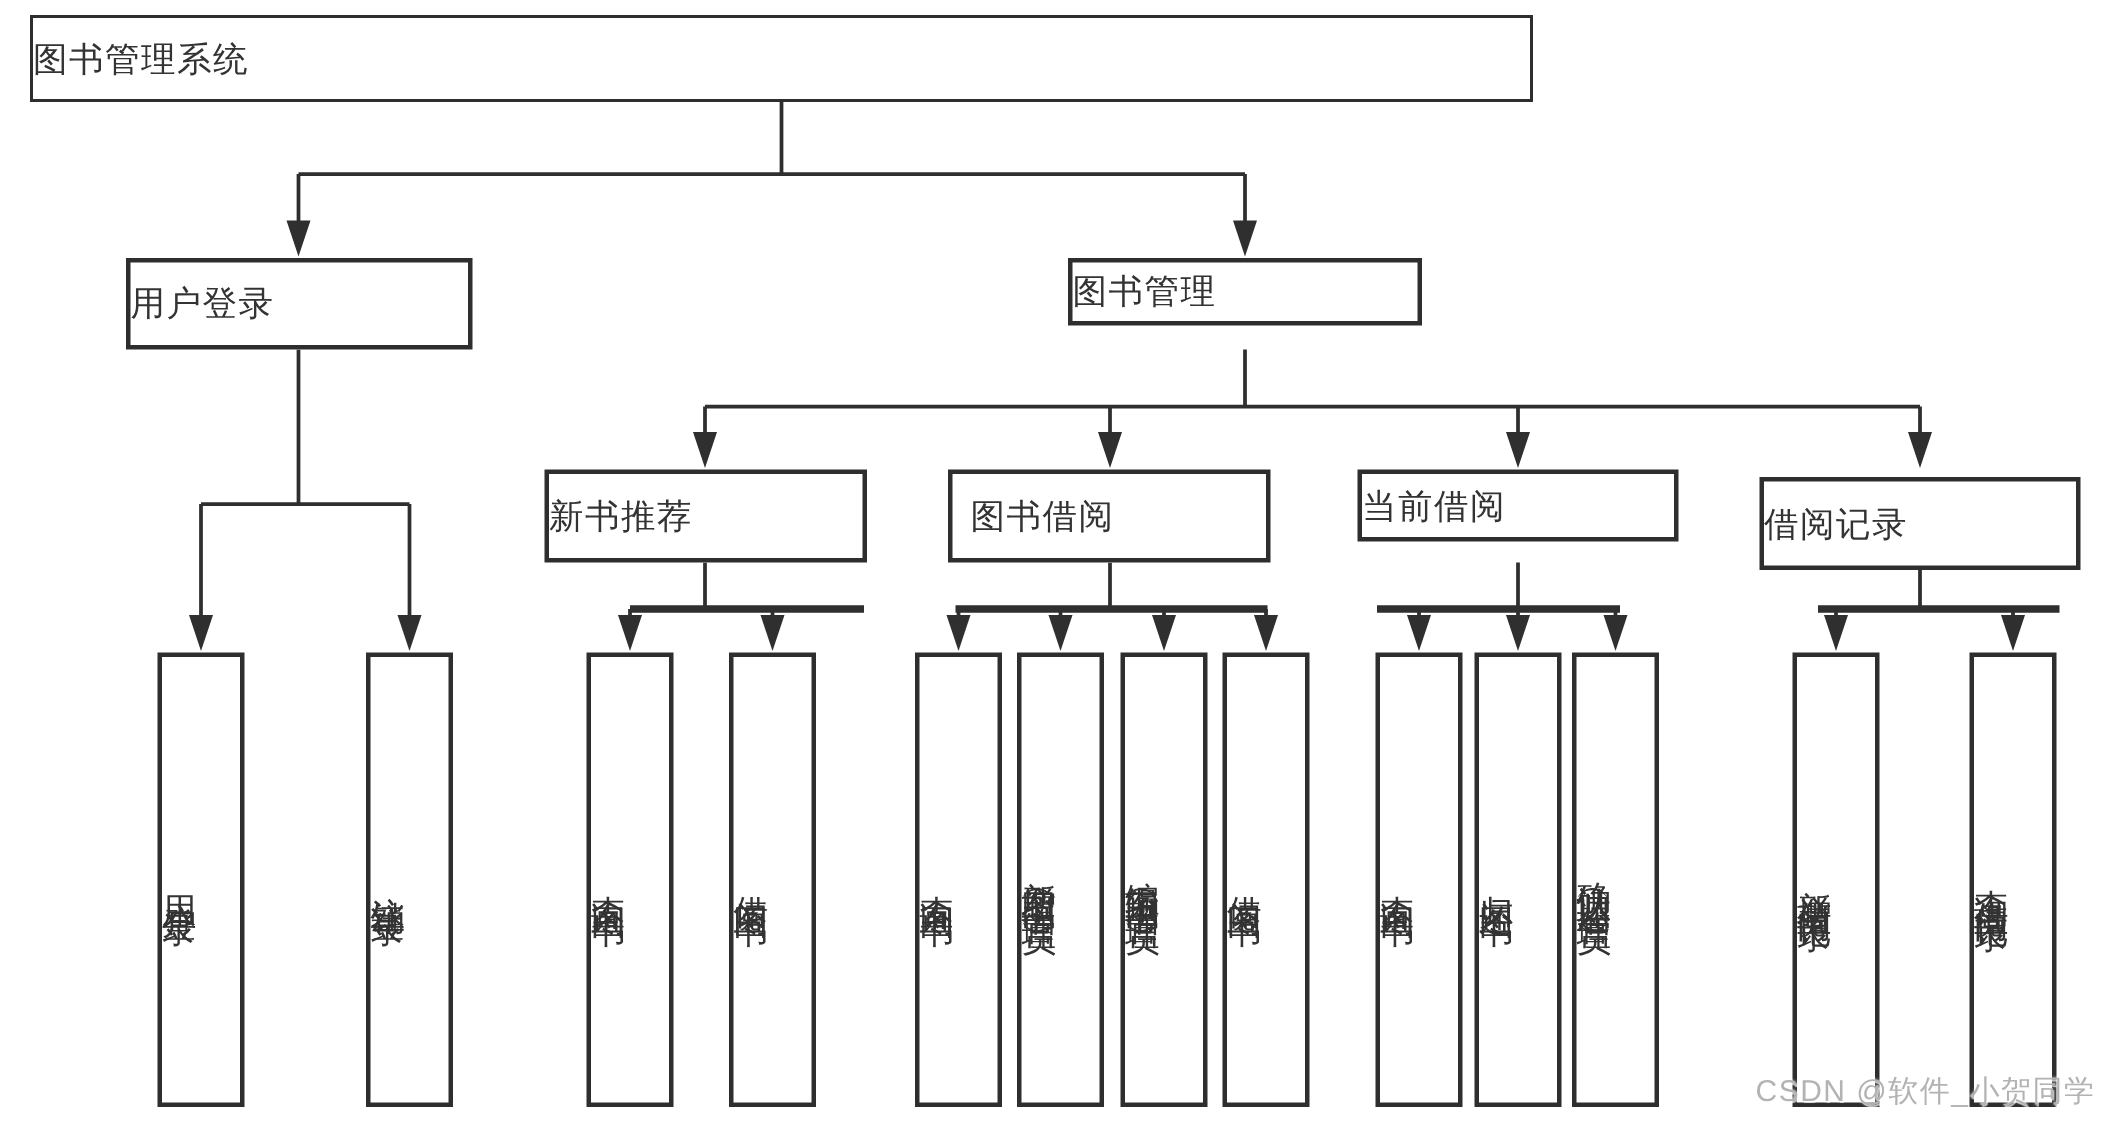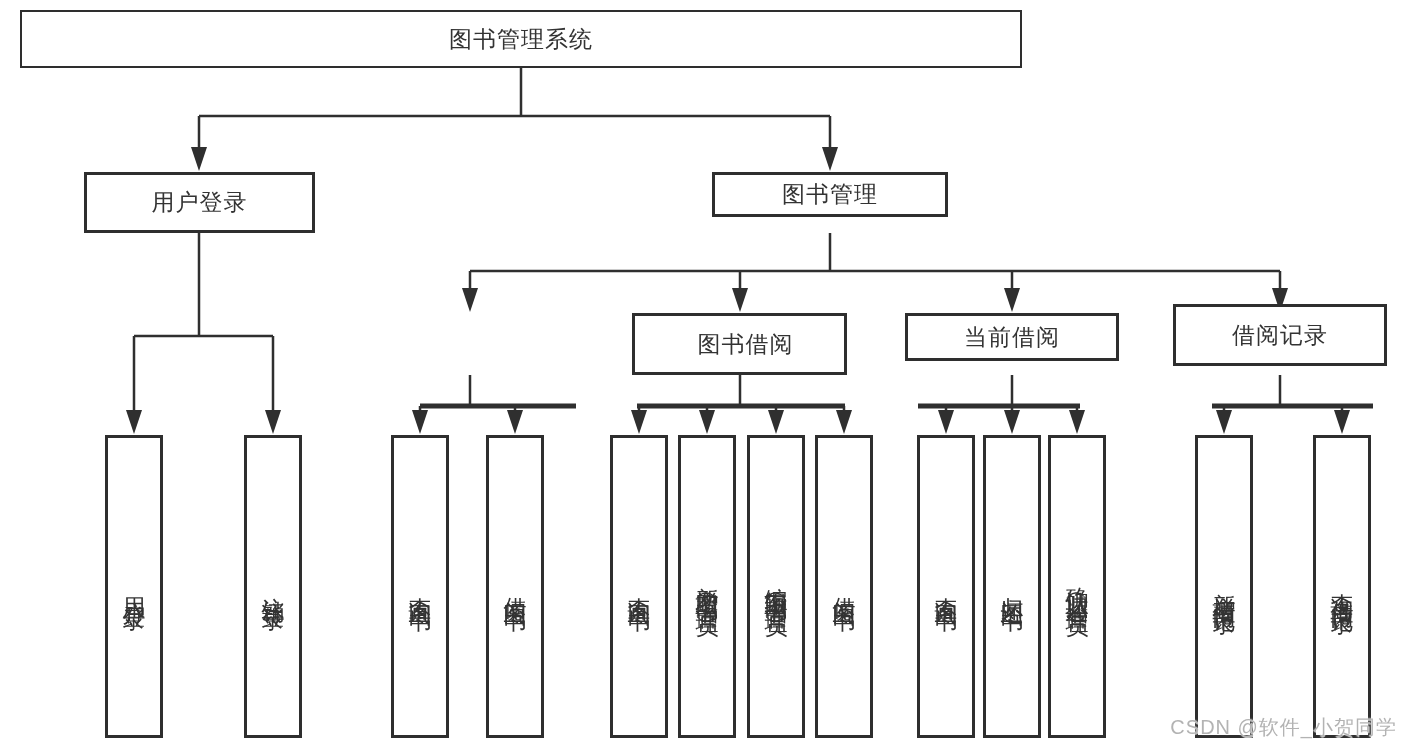--- a/index.html
+++ b/index.html
@@ -16,21 +16,21 @@
     left: 0; top: 0;
     z-index: 1;
   }
   .box {
     position: absolute;
     box-sizing: border-box;
     background: #ffffff;
     border: 3px solid #2e2e2e;
     display: flex;
     align-items: center;
-    justify-content: center;
+    justify-content: flex-start;
     z-index: 2;
     color: #333333;
     font-size: 23px;
     letter-spacing: 1px;
   }
   .box.root { border-width: 2px; }
   .box.v span {
     writing-mode: vertical-rl;
     text-orientation: mixed;
     letter-spacing: 4px;
@@ -88,27 +88,30 @@
     <span>图书管理系统</span>
   </div>
 
   <div class="box" style="left:84px; top:172px; width:231px; height:61px;">
     <span>用户登录</span>
   </div>
   <div class="box" style="left:712px; top:172px; width:236px; height:45px;">
     <span>图书管理</span>
   </div>
 
+  <div class="box" style="left:363px; top:313px; width:215px; height:62px;">
+    <span>新书推荐</span>
+  </div>
   <div class="box" style="left:632px; top:313px; width:215px; height:62px;padding-left:12px;">
     <span>图书借阅</span>
   </div>
   <div class="box" style="left:905px; top:313px; width:214px; height:48px;">
     <span>当前借阅</span>
   </div>
-  <div class="box" style="left:1173px; top:304px; width:214px; height:62px;">
+  <div class="box" style="left:1173px; top:318px; width:214px; height:62px;">
     <span>借阅记录</span>
   </div>
 
   <div class="box v" style="left:105px; top:435px; width:58px; height:303px;">
     <span>用户登录</span>
   </div>
   <div class="box v" style="left:244px; top:435px; width:58px; height:303px;">
     <span>注销登录</span>
   </div>
 

